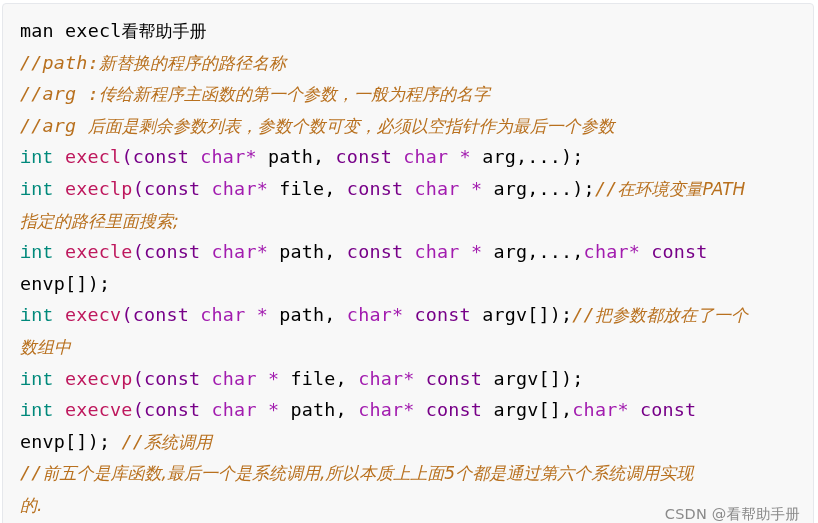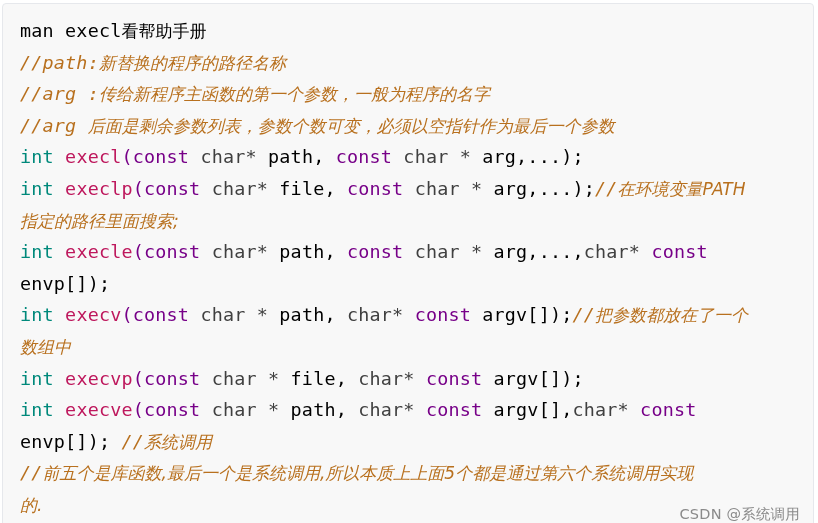--- a/index.html
+++ b/index.html
@@ -27,22 +27,22 @@
       top: 11px;
       margin: 0;
       font-family: "DejaVu Sans Mono", "Liberation Mono", monospace;
       font-size: 18.4px;
       line-height: 31.6px;
       color: #000000;
       white-space: pre;
       letter-spacing: 0.2px;
     }
     .line { display: block; height: 31.6px; }
-    .kw-int   { color: #00897b; }
-    .kw-type  { color: #404040; }
+    .kw-int   { color: #00897b; font-family: Liberation Mono, monospace; }
+    .kw-type  { color: #a21caf; }
     .kw-const { color: #770088; }
     .fn       { color: #be185d; }
     .cm       { color: #b8701e; font-style: italic; }
     .cjk {
       font-family: "DejaVu Sans", "Liberation Sans", sans-serif;
       font-size: 17px;
       letter-spacing: 0;
     }
     .watermark {
       position: absolute;
@@ -52,14 +52,14 @@
       font-size: 14.5px;
       color: #8a8a8a;
       letter-spacing: 0.2px;
     }
   </style>
 </head>
 <body>
 
 <div class="code-block">
   <pre class="code" id="code"><span class="line"><span>man execl</span><span class="cjk">看帮助手册</span></span><span class="line"><span class="cm">//path:</span><span class="cm cjk">新替换的程序的路径名称</span></span><span class="line"><span class="cm">//arg :</span><span class="cm cjk">传给新程序主函数的第一个参数，一般为程序的名字</span></span><span class="line"><span class="cm">//arg </span><span class="cm cjk">后面是剩余参数列表，参数个数可变，必须以空指针作为最后一个参数</span></span><span class="line"><span class="kw-int">int</span><span> </span><span class="fn">execl</span><span class="kw-const">(</span><span class="kw-const">const</span><span> </span><span class="kw-type">char*</span><span> path, </span><span class="kw-const">const</span><span> </span><span class="kw-type">char *</span><span> arg,...);</span></span><span class="line"><span class="kw-int">int</span><span> </span><span class="fn">execlp</span><span class="kw-const">(</span><span class="kw-const">const</span><span> </span><span class="kw-type">char*</span><span> file, </span><span class="kw-const">const</span><span> </span><span class="kw-type">char *</span><span> arg,...);</span><span class="cm">//</span><span class="cm cjk">在环境变量PATH</span></span><span class="line"><span class="cm cjk">指定的路径里面搜索;</span></span><span class="line"><span class="kw-int">int</span><span> </span><span class="fn">execle</span><span class="kw-const">(</span><span class="kw-const">const</span><span> </span><span class="kw-type">char*</span><span> path, </span><span class="kw-const">const</span><span> </span><span class="kw-type">char *</span><span> arg,...,</span><span class="kw-type">char*</span><span> </span><span class="kw-const">const</span></span><span class="line"><span>envp[]);</span></span><span class="line"><span class="kw-int">int</span><span> </span><span class="fn">execv</span><span class="kw-const">(</span><span class="kw-const">const</span><span> </span><span class="kw-type">char *</span><span> path, </span><span class="kw-type">char*</span><span> </span><span class="kw-const">const</span><span> argv[]);</span><span class="cm">//</span><span class="cm cjk">把参数都放在了一个</span></span><span class="line"><span class="cm cjk">数组中</span></span><span class="line"><span class="kw-int">int</span><span> </span><span class="fn">execvp</span><span class="kw-const">(</span><span class="kw-const">const</span><span> </span><span class="kw-type">char *</span><span> file, </span><span class="kw-type">char*</span><span> </span><span class="kw-const">const</span><span> argv[]);</span></span><span class="line"><span class="kw-int">int</span><span> </span><span class="fn">execve</span><span class="kw-const">(</span><span class="kw-const">const</span><span> </span><span class="kw-type">char *</span><span> path, </span><span class="kw-type">char*</span><span> </span><span class="kw-const">const</span><span> argv[],</span><span class="kw-type">char*</span><span> </span><span class="kw-const">const</span></span><span class="line"><span>envp[]); </span><span class="cm">//</span><span class="cm cjk">系统调用</span></span><span class="line"><span class="cm">//</span><span class="cm cjk">前五个是库函数,最后一个是系统调用,所以本质上上面5个都是通过第六个系统调用实现</span></span><span class="line"><span class="cm cjk">的.</span></span></pre>
-  <div class="watermark">CSDN @系统调用</div>
+  <div class="watermark">CSDN @看帮助手册</div>
 </div>
 
 </body></html>

